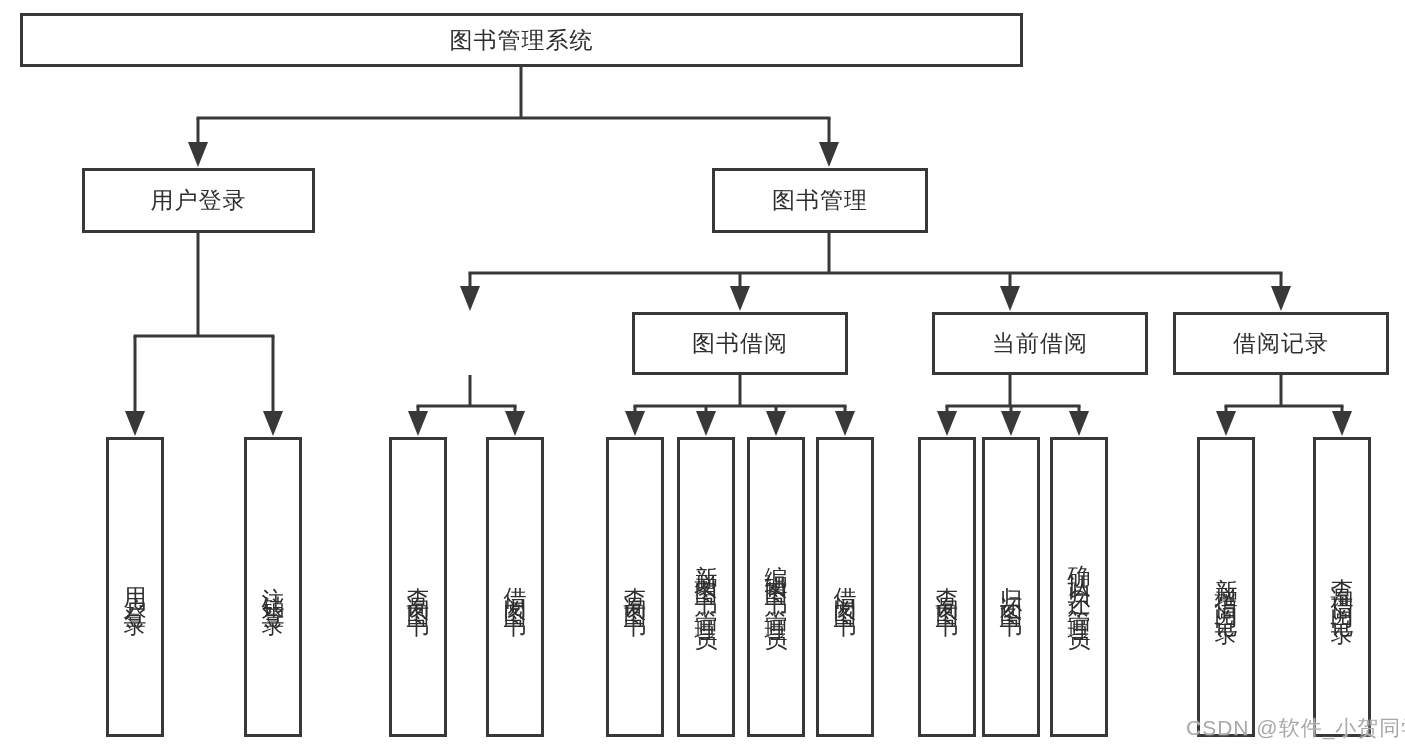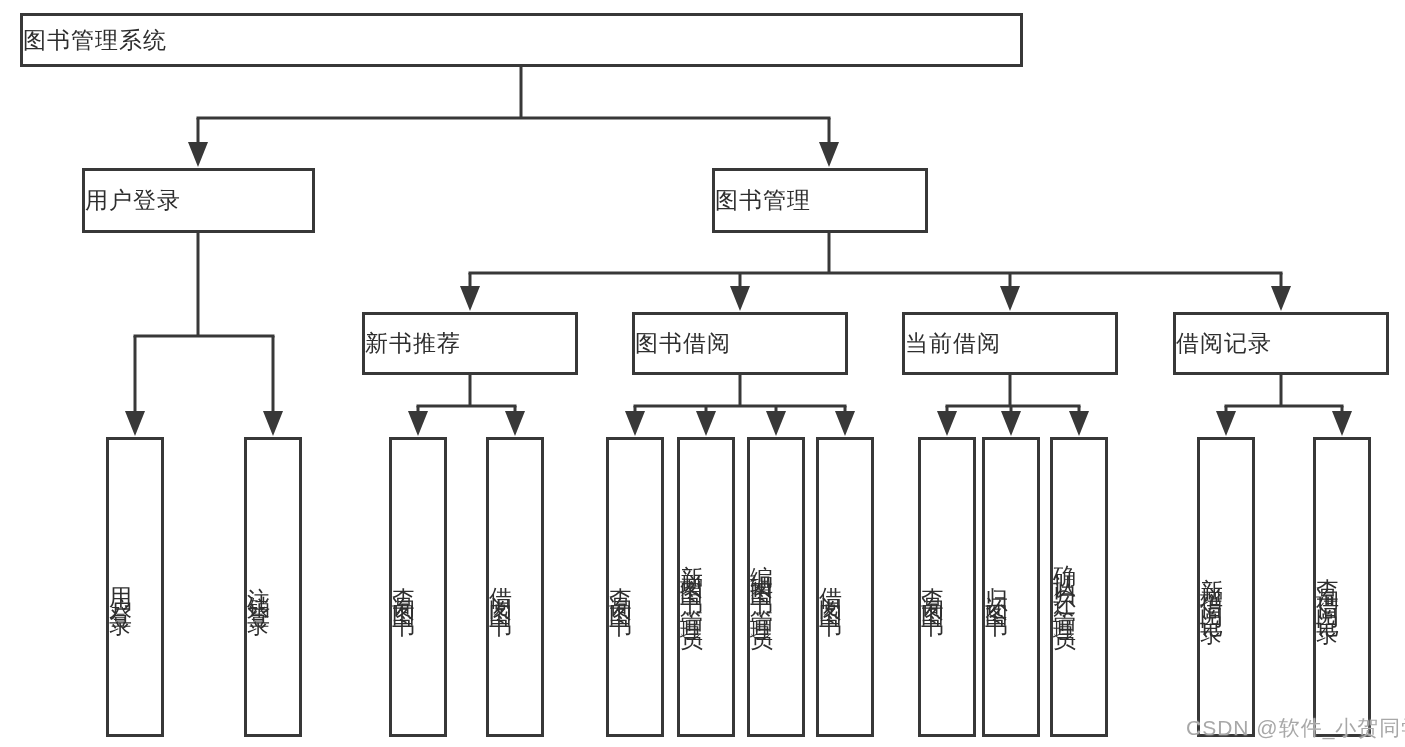--- a/index.html
+++ b/index.html
@@ -21,20 +21,21 @@
     top: 0;
     pointer-events: none;
   }
   .box {
     position: absolute;
     box-sizing: border-box;
     border: 3px solid #383838;
     background: #ffffff;
     display: flex;
     align-items: center;
+    justify-content: center;
     color: #2e2e2e;
     font-family: Liberation Serif, serif;
   }
   .h-label {
     font-size: 23px;
     letter-spacing: 1px;
     white-space: nowrap;
   }
   .lvl3 {
     top: 312px;
@@ -143,27 +144,24 @@
     <span class="h-label">图书管理系统</span>
   </div>
 
   <div class="box" style="left:82px;top:168px;width:233px;height:65px">
     <span class="h-label">用户登录</span>
   </div>
   <div class="box" style="left:712px;top:168px;width:216px;height:65px">
     <span class="h-label">图书管理</span>
   </div>
 
-  <div class="box lvl3" style="left:362px;width:216px">
-    <span class="h-label">新书推荐</span>
-  </div>
   <div class="box lvl3" style="left:632px;width:216px">
     <span class="h-label">图书借阅</span>
   </div>
-  <div class="box lvl3" style="left:902px;width:216px">
+  <div class="box lvl3" style="left:932px;width:216px">
     <span class="h-label">当前借阅</span>
   </div>
   <div class="box lvl3" style="left:1173px;width:216px">
     <span class="h-label">借阅记录</span>
   </div>
 
   <div class="box leaf" style="left:106px">
     <span class="v-label">用户登录</span>
   </div>
   <div class="box leaf" style="left:244px">

